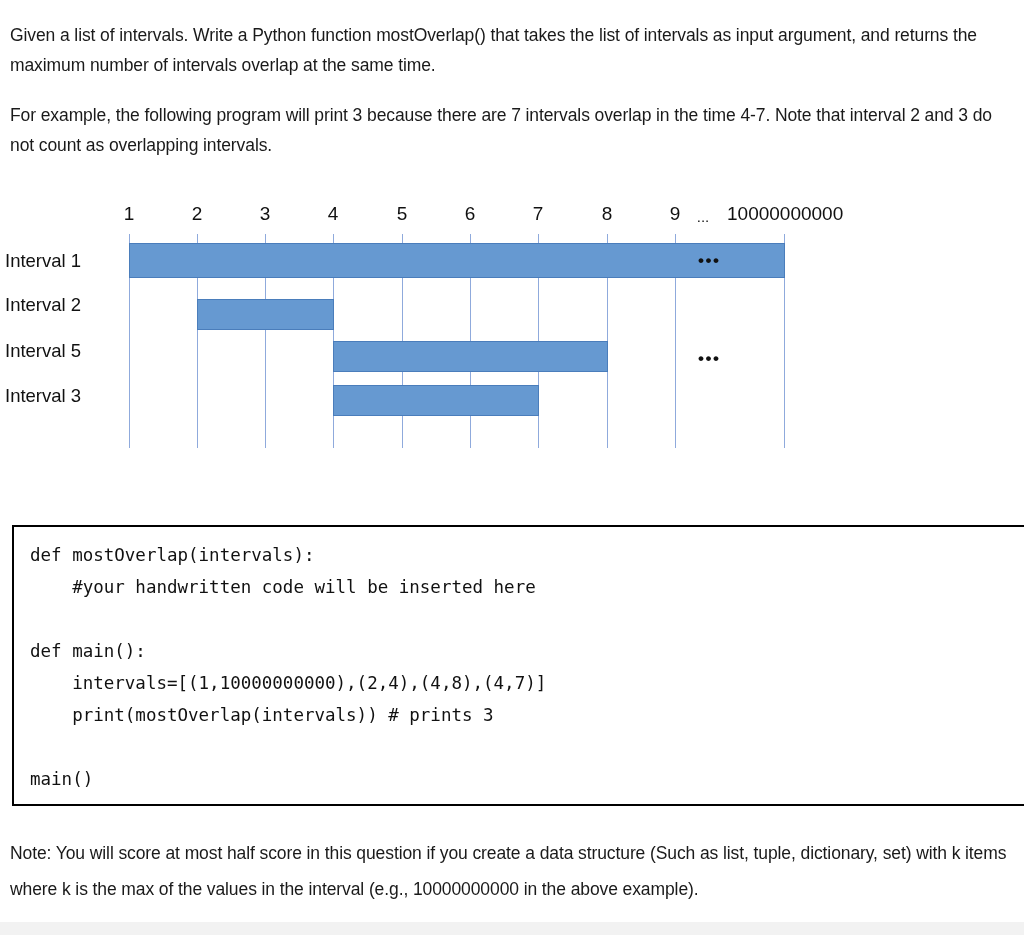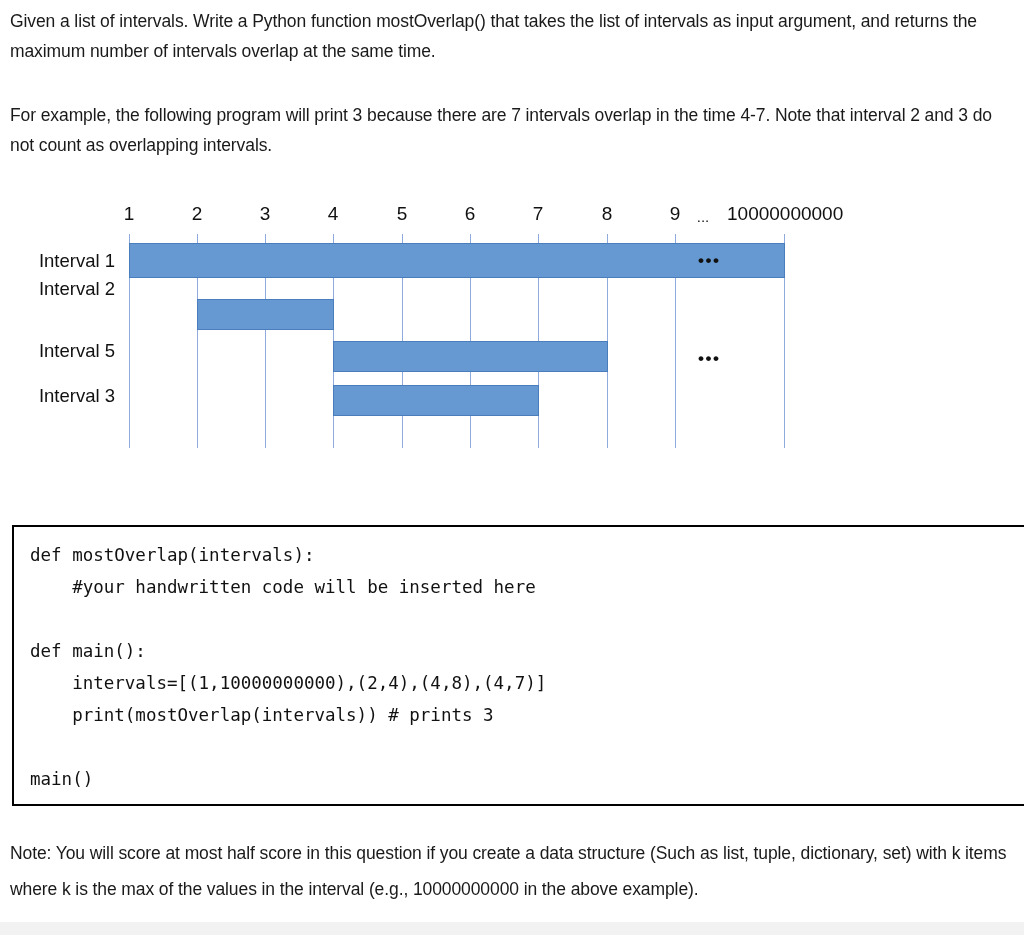--- a/index.html
+++ b/index.html
@@ -19,21 +19,21 @@
   
   .prose {
     position: absolute;
     left: 10px;
     width: 1000px;
     font-size: 17.5px;
     line-height: 30px;
     color: #1a1a1a;
     letter-spacing: -0.1px;
   }
-  #intro-para  { top: 6px; }
+  #intro-para  { top: 20px; }
   #example-para{ top: 100px; }
 
   
   #chart {
     position: absolute;
     left: 0;
     top: 190px;
     width: 1024px;
     height: 270px;
   }
@@ -59,21 +59,20 @@
     width: 1px;
     background: #8faadc;
     top: 50px;
     height: 208px;
   }
   .row-label {
     position: absolute;
     font-size: 18.5px;
     line-height: 18.5px;
     color: #111;
-    text-align: right;
     width: 110px;
     left: 5px;
     white-space: nowrap;
   }
   .bar {
     position: absolute;
     background: #6699D1;
     border: 1px solid #4a7dbb;
     box-sizing: border-box;
   }
@@ -168,21 +167,21 @@
   <div class="gridline" style="left:265px;"></div>
   <div class="gridline" style="left:333px;"></div>
   <div class="gridline" style="left:402px;"></div>
   <div class="gridline" style="left:470px;"></div>
   <div class="gridline" style="left:538px;"></div>
   <div class="gridline" style="left:607px;"></div>
   <div class="gridline" style="left:675px;"></div>
   <div class="gridline" style="left:784px;"></div>
 
   <div class="row-label" style="top:62px;">Interval 1</div>
-  <div class="row-label" style="top:90px;">Interval 2</div>
+  <div class="row-label" style="top:106px;">Interval 2</div>
   <div class="row-label" style="top:152px;">Interval 5</div>
   <div class="row-label" style="top:197px;">Interval 3</div>
 
   <div class="bar" style="left:129px; top:53px;  width:656px; height:35px;"></div>
   <div class="bar" style="left:197px; top:109px; width:137px; height:31px;"></div>
   <div class="bar" style="left:333px; top:151px; width:275px; height:31px;"></div>
   <div class="bar" style="left:333px; top:195px; width:206px; height:31px;"></div>
 
   <div class="bar-dots" style="left:698px; top:66px;">•••</div>
   <div class="gap-dots" style="left:698px; top:164px;">•••</div>

